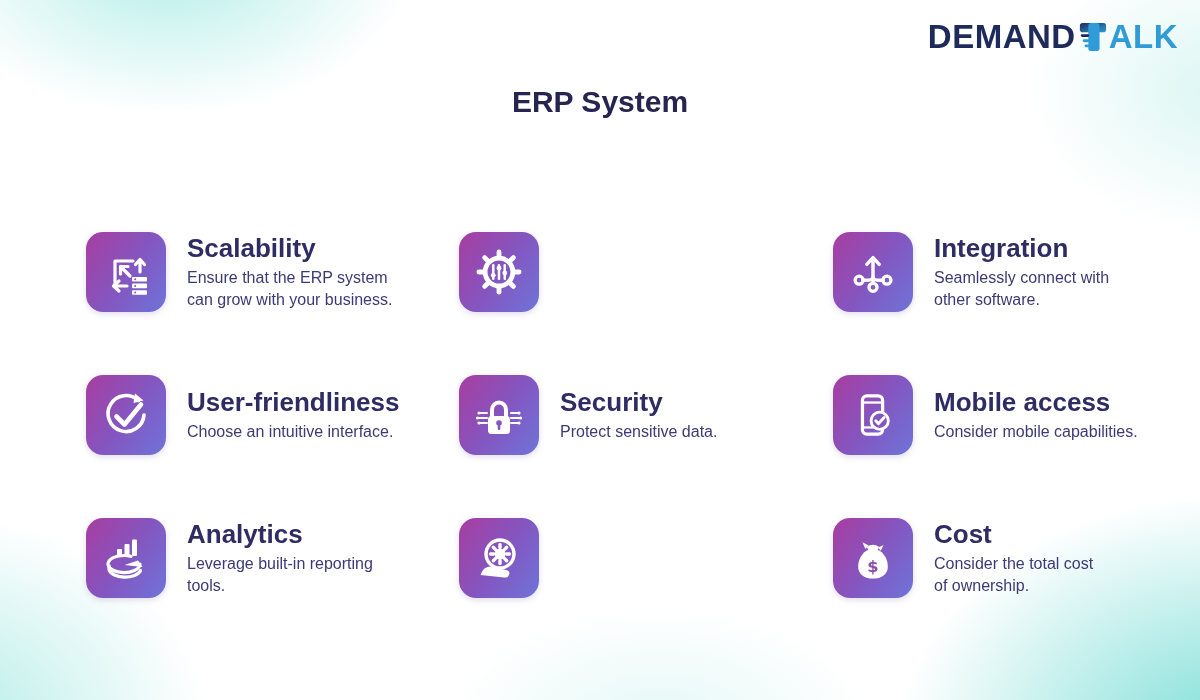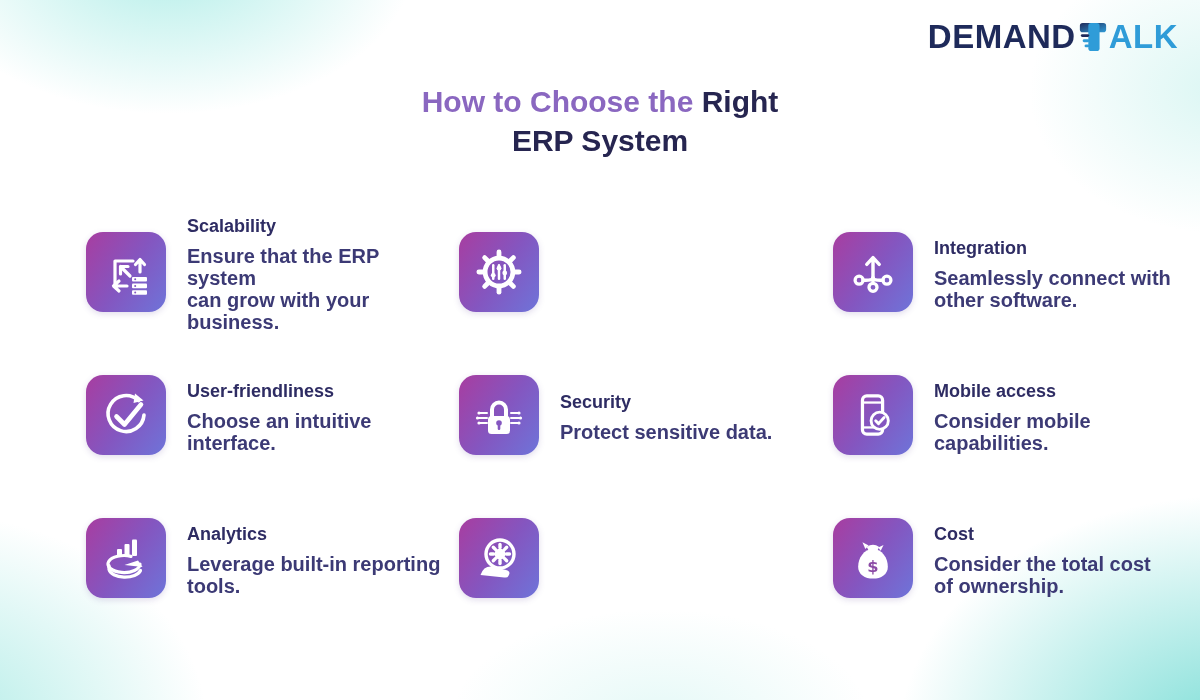--- a/index.html
+++ b/index.html
@@ -30,22 +30,22 @@
   }
   .card{display:flex;align-items:center;height:80px;}
   .tile{
     width:80px;height:80px;border-radius:17px;flex:0 0 80px;
     background:linear-gradient(125deg,#a83da0 0%,#8456c0 52%,#6e74d9 100%);
     display:flex;align-items:center;justify-content:center;
     box-shadow:0 2px 6px rgba(90,60,150,0.18);
   }
   .tile svg{display:block;}
   .card-text{margin-left:21px;max-width:255px;}
-  .card-title{font-weight:700;font-size:18px;color:#2e2c63;line-height:30px;margin-bottom:4px;}
-  .card-desc{font-size:20px;color:#3c3a75;line-height:22px;white-space:pre-line;font-weight:bold;}
+  .card-title{font-weight:700;font-size:26px;color:#2e2c63;line-height:30px;margin-bottom:4px;}
+  .card-desc{font-size:16px;color:#3c3a75;line-height:22px;white-space:pre-line;}
 </style>
 </head>
 <body>
 
 <div class="logo">
   <span class="p1">DEMAND</span>
   <span>
     <svg width="30" height="32" viewBox="0 0 32 34">
       <defs>
         <linearGradient id="tg" x1="0" y1="0" x2="1" y2="1">
@@ -57,21 +57,20 @@
       <rect x="11" y="2" width="12" height="30" rx="3" fill="#2f9cd8"></rect>
       <rect x="3" y="14" width="9" height="3" rx="1.5" fill="#1e2a5a"></rect>
       <rect x="5" y="19.5" width="7" height="3" rx="1.5" fill="#2f9cd8"></rect>
       <rect x="7" y="25" width="5" height="3" rx="1.5" fill="#2f9cd8"></rect>
     </svg>
   </span>
   <span class="p2">ALK</span>
 </div>
 
 <div class="heading">
-  <div><span class="purple">How to Choose the</span><span class="dark"> Right</span></div>
   <div class="dark">ERP System</div>
 </div>
 
 <div class="grid" id="grid">
   <div class="card">
     <div class="tile">
         <svg width="48" height="48" viewBox="0 0 48 48">
     <path d="M13 36 V13 H31" fill="none" stroke="#fff" stroke-linecap="round" stroke-linejoin="round" stroke-width="3.2"></path>
     <path d="M28 28 L18.5 18.5 M18.5 26 V18.5 H26" fill="none" stroke="#fff" stroke-linecap="round" stroke-linejoin="round" stroke-width="3.2"></path>
     <path d="M38 24 V12 M33.5 16.5 38 11.5 42.5 16.5" fill="none" stroke="#fff" stroke-linecap="round" stroke-linejoin="round" stroke-width="3.2"></path>

